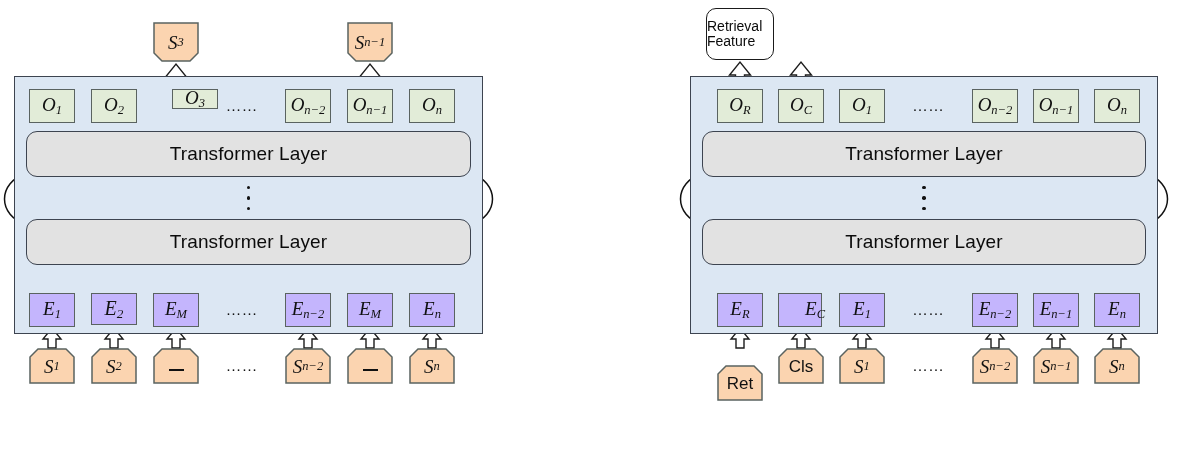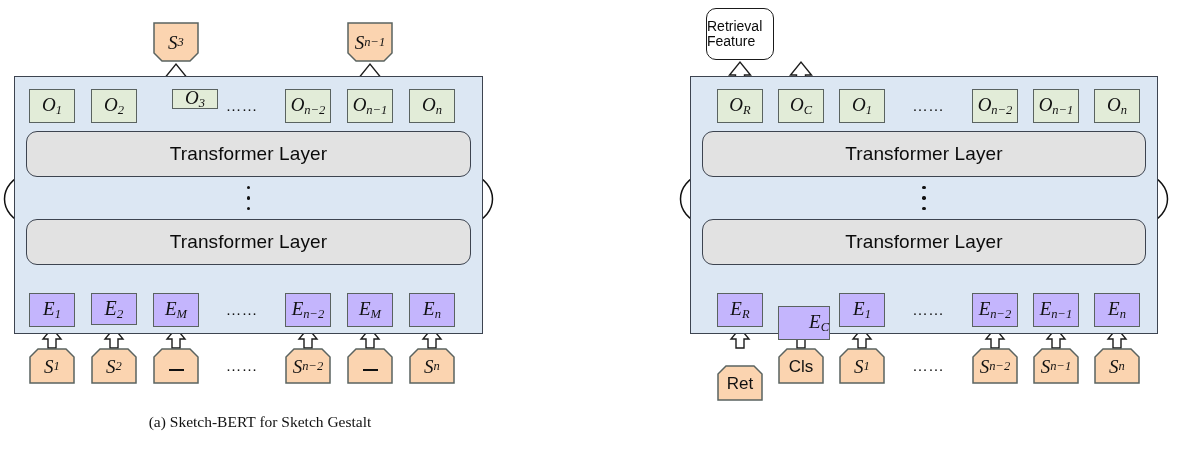--- a/index.html
+++ b/index.html
@@ -331,21 +331,21 @@
       <div class="tlayer" style="left: 702px; top: 131px; width: 444px; height: 46px; font-size: 19px;">Transformer Layer</div>
       <div class="tlayer" style="left: 702px; top: 219px; width: 444px; height: 46px; font-size: 19px;">Transformer Layer</div>
       <div class="vdots" style="left: 921px; top: 186px; width: 6px; height: 24px;">
         <i></i>
         <i></i>
         <i></i>
       </div>
       <div class="tok tok-e" style="left: 717px; top: 293px; width: 46px; height: 34px; font-size: 19px;">
         <span><span>E</span><span class="sub">R</span></span>
       </div>
-      <div class="tok tok-e" style="left: 778px; top: 306px; width: 52px; height: 34px; font-size: 19px; padding-left: 30px;">
+      <div class="tok tok-e" style="left: 778px; top: 293px; width: 44px; height: 34px; font-size: 19px; padding-left: 30px;">
         <span><span>E</span><span class="sub">C</span></span>
       </div>
       <div class="tok tok-e" style="left: 839px; top: 293px; width: 46px; height: 34px; font-size: 19px;">
         <span><span>E</span><span class="sub">1</span></span>
       </div>
       <div class="tok tok-e" style="left: 972px; top: 293px; width: 46px; height: 34px; font-size: 19px;">
         <span><span>E</span><span class="sub">n−2</span></span>
       </div>
       <div class="tok tok-e" style="left: 1033px; top: 293px; width: 46px; height: 34px; font-size: 19px;">
         <span><span>E</span><span class="sub">n−1</span></span>
@@ -402,14 +402,13 @@
         </div>
       </div>
       <div class="callout" style="left: 706px; top: 8px; width: 68px; height: 52px; font-size: 14px;">
         <span>Retrieval</span>
         <span>Feature</span>
       </div>
       <div class="hdots" style="left: 898.5px; top: 89px; width: 60px; height: 34px; font-size: 15px;">……</div>
       <div class="hdots" style="left: 898.5px; top: 293px; width: 60px; height: 34px; font-size: 15px;">……</div>
       <div class="hdots" style="left: 898.5px; top: 348px; width: 60px; height: 36px; font-size: 15px;">……</div>
     </div>
-    <div class="caption" style="left: 60px; top: 412px; width: 400px; text-align: center;">(a)  Sketch-BERT for Sketch Gestalt</div>
   </div>
 
 </body></html>

